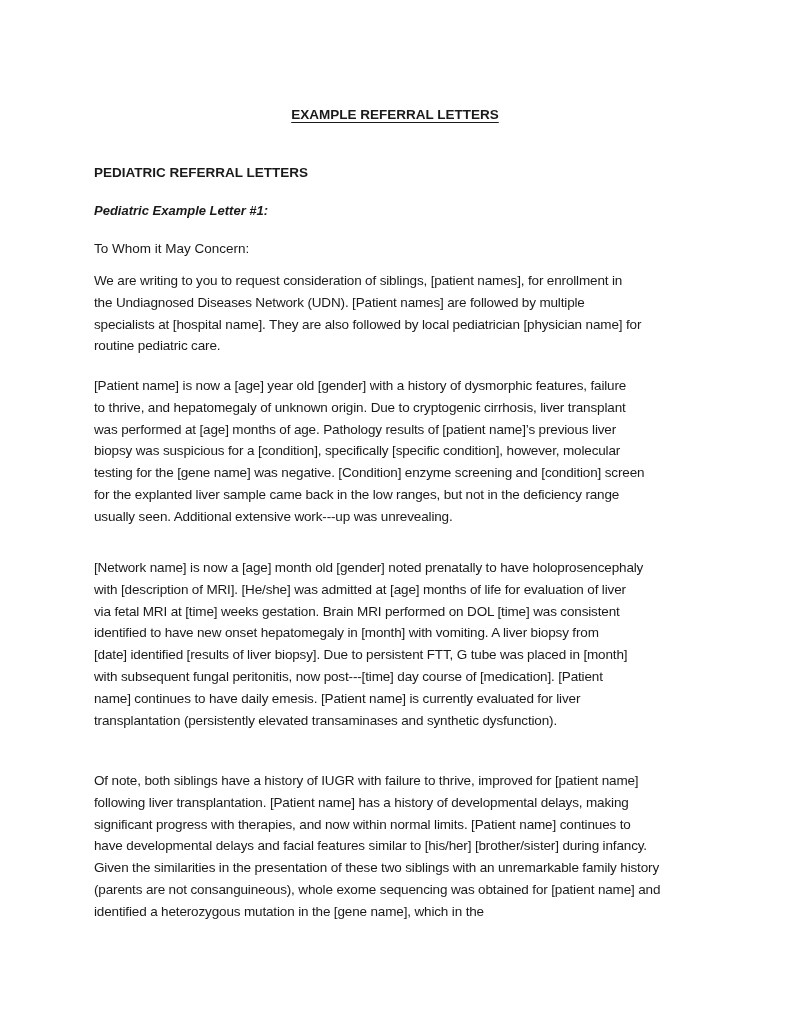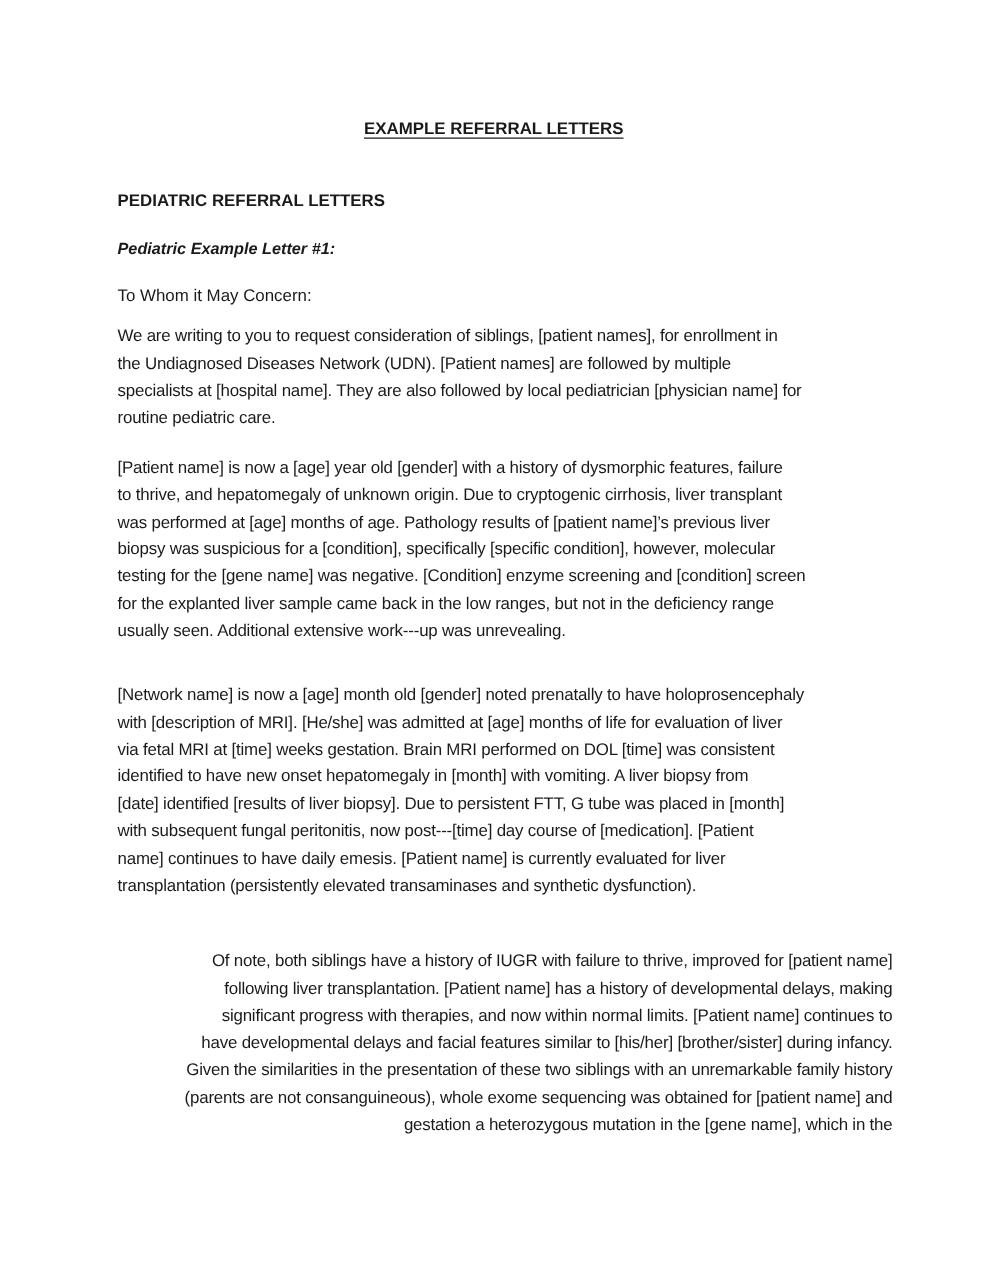--- a/index.html
+++ b/index.html
@@ -11,21 +11,21 @@
       width: 790px;
       height: 1022px;
       position: relative;
       overflow: hidden;
       font-family: "Liberation Sans", "DejaVu Sans", sans-serif;
       color: #1a1a1a;
     }
     .page {
       position: absolute;
       left: 0;
-      top: 0;
+      top: 12px;
       width: 790px;
       height: 890px;
       background: #ffffff;
     }
     .doc-title {
       position: absolute;
       top: 95px;
       left: 0;
       width: 790px;
       text-align: center;
@@ -68,21 +68,21 @@
       letter-spacing: -0.15px;
       word-spacing: 0px;
     }
     .line {
       display: block;
       white-space: nowrap;
     }
     #p1 { top: 258px; }
     #p2 { top: 363px; }
     #p3 { top: 545px; }
-    #p4 { top: 758px; text-align: right; }
+    #p4 { top: 758px; }
   </style>
 </head>
 <body>
 
 <div class="page">
 
   <div class="doc-title">
     <span>EXAMPLE REFERRAL LETTERS</span>
   </div>
 
@@ -120,16 +120,16 @@
     <span class="line">transplantation (persistently elevated transaminases and synthetic dysfunction).</span>
   </p>
 
   <p class="para" id="p4">
     <span class="line">Of note, both siblings have a history of IUGR with failure to thrive, improved for [patient name]</span>
     <span class="line">following liver transplantation. [Patient name] has a history of developmental delays, making</span>
     <span class="line">significant progress with therapies, and now within normal limits. [Patient name] continues to</span>
     <span class="line">have developmental delays and facial features similar to [his/her] [brother/sister] during infancy.</span>
     <span class="line">Given the similarities in the presentation of these two siblings with an unremarkable family history</span>
     <span class="line">(parents are not consanguineous), whole exome sequencing was obtained for [patient name] and</span>
-    <span class="line">gestation a heterozygous mutation in the [gene name], which in the</span>
+    <span class="line">identified a heterozygous mutation in the [gene name], which in the</span>
   </p>
 
 </div>
 
 </body></html>

